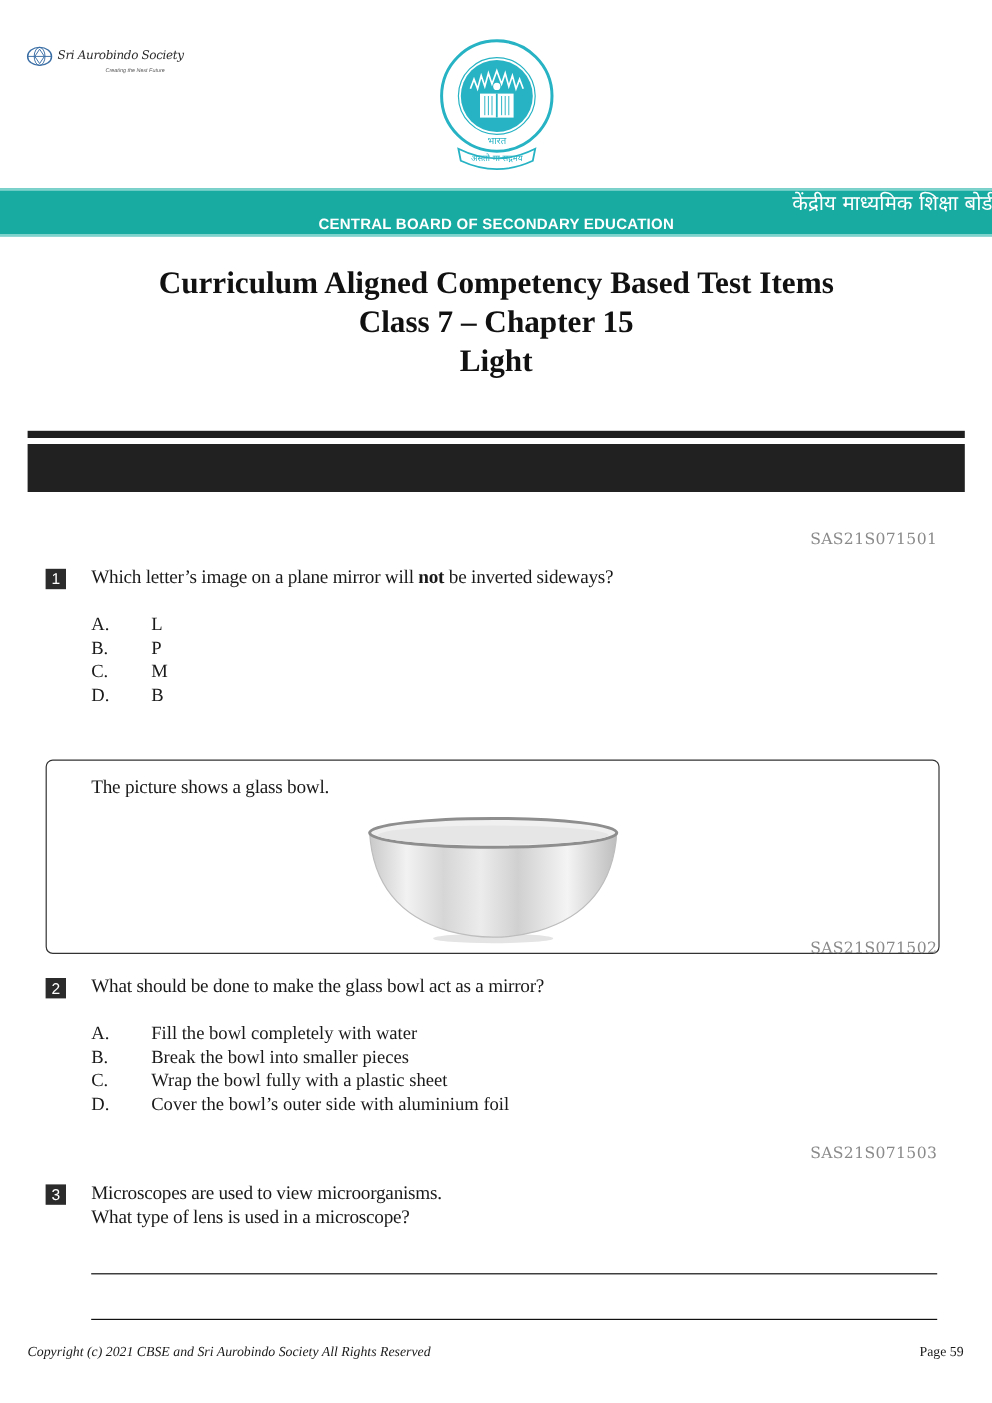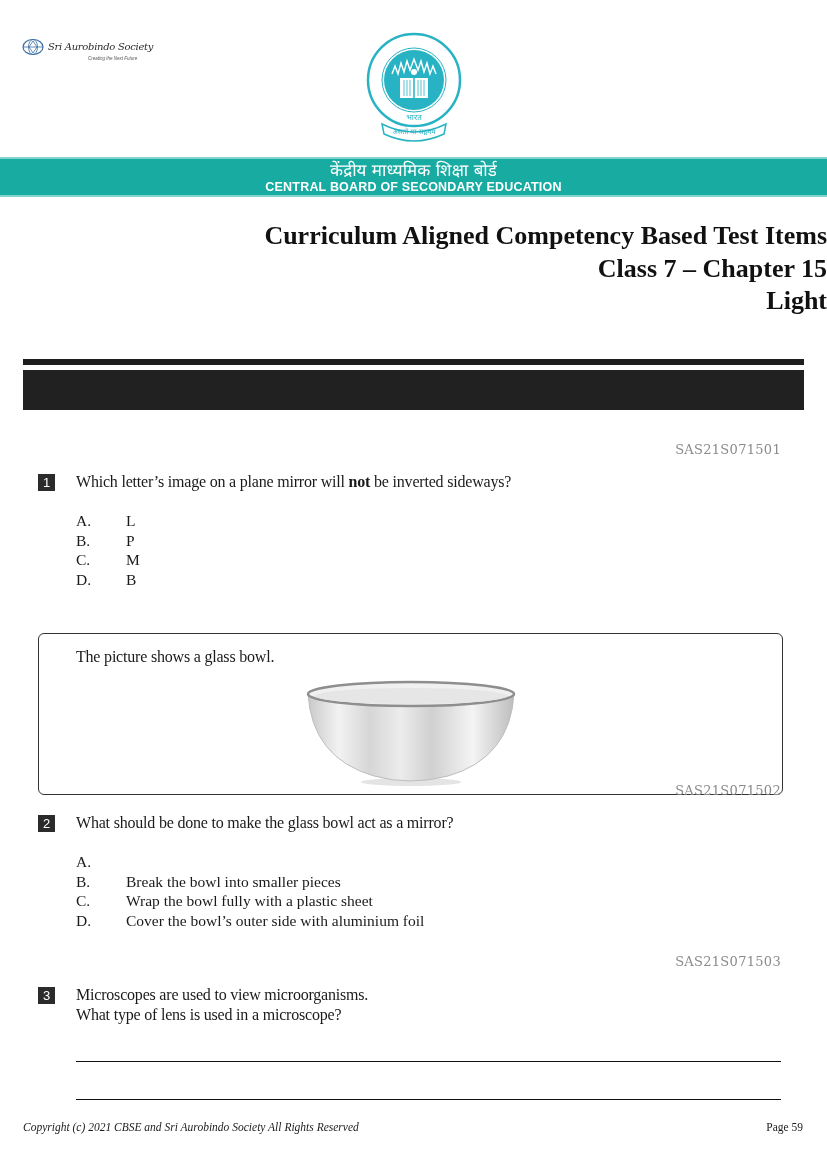--- a/index.html
+++ b/index.html
@@ -8,24 +8,24 @@
 
     
     .sas-logo { left: 22px; top: 38px; display: flex; align-items: center; gap: 4px; }
     .sas-emblem { width: 22px; height: 18px; }
     .sas-text { font-family: "DejaVu Serif", serif; font-style: italic; font-size: 10px; color: #2a2a2a; letter-spacing: -0.3px; line-height: 1; }
     .sas-tag { position: absolute; left: 66px; top: 18px; font-size: 4.5px; font-style: italic; color: #555; font-family: "Liberation Sans", sans-serif; white-space: nowrap; }
 
     .cbse-emblem { left: 364px; top: 32px; width: 100px; height: 110px; }
 
     .banner { left: 0; top: 157px; width: 827px; height: 40px; background: #17aba2; border-top: 2px solid #7fd3cd; border-bottom: 2px solid #7fd3cd; box-sizing: border-box; text-align: center; color: #ffffff; }
-    .banner-hindi { font-family: "DejaVu Sans", sans-serif; font-size: 17px; line-height: 20px; margin-top: 1px; }
+    .banner-hindi { font-family: "DejaVu Sans", sans-serif; font-size: 17px; line-height: 20px; margin-top: 1px; text-align: right; }
     .banner-en { font-family: "Liberation Sans", sans-serif; font-weight: bold; font-size: 12.5px; line-height: 14px; letter-spacing: 0.2px; }
 
-    .title-block { left: 0; top: 220px; width: 827px; text-align: right; font-family: "Liberation Serif", serif; font-weight: bold; font-size: 26px; line-height: 32.5px; color: #111; }
+    .title-block { left: 0; top: 220px; width: 827px; text-align: center; font-family: "Liberation Serif", serif; font-weight: bold; font-size: 26px; line-height: 32.5px; color: #111; }
     .title-line { display: block; }
 
     .rule-thin { left: 23px; top: 359px; width: 781px; height: 6px; background: #1e1e1e; }
     .rule-thick { left: 23px; top: 370px; width: 781px; height: 40px; background: #212121; }
 
     .item-code { right: 46px; font-family: "DejaVu Serif", serif; font-size: 13px; color: #8a8a8a; letter-spacing: 0.3px; }
 
     .qnum { left: 38px; width: 17px; height: 17px; background: #2b2b2b; color: #ffffff; font-family: "Liberation Sans", sans-serif; font-size: 13px; line-height: 17px; text-align: center; }
     .qtext { left: 76px; font-family: "Liberation Serif", serif; font-size: 16px; line-height: 20px; color: #1a1a1a; letter-spacing: -0.2px; }
     .qtext b { font-weight: bold; }
@@ -138,20 +138,21 @@
     <ellipse cx="107" cy="18" rx="96" ry="8" fill="#e6e6e6"></ellipse>
   </svg>
 </div>
 
 <div class="abs item-code" style="top:783px;">SAS21S071502</div>
 <div class="abs qnum" style="top:815px;">2</div>
 <div class="abs qtext" style="top:813px;">What should be done to make the glass bowl act as a mirror?</div>
 <div class="abs options" style="top:852px;">
   <div class="opt">
       <span class="opt-letter">A.</span>
+      <span>Fill the bowl completely with water</span>
     </div>
   <div class="opt">
       <span class="opt-letter">B.</span>
       <span>Break the bowl into smaller pieces</span>
     </div>
   <div class="opt">
       <span class="opt-letter">C.</span>
       <span>Wrap the bowl fully with a plastic sheet</span>
     </div>
   <div class="opt">

